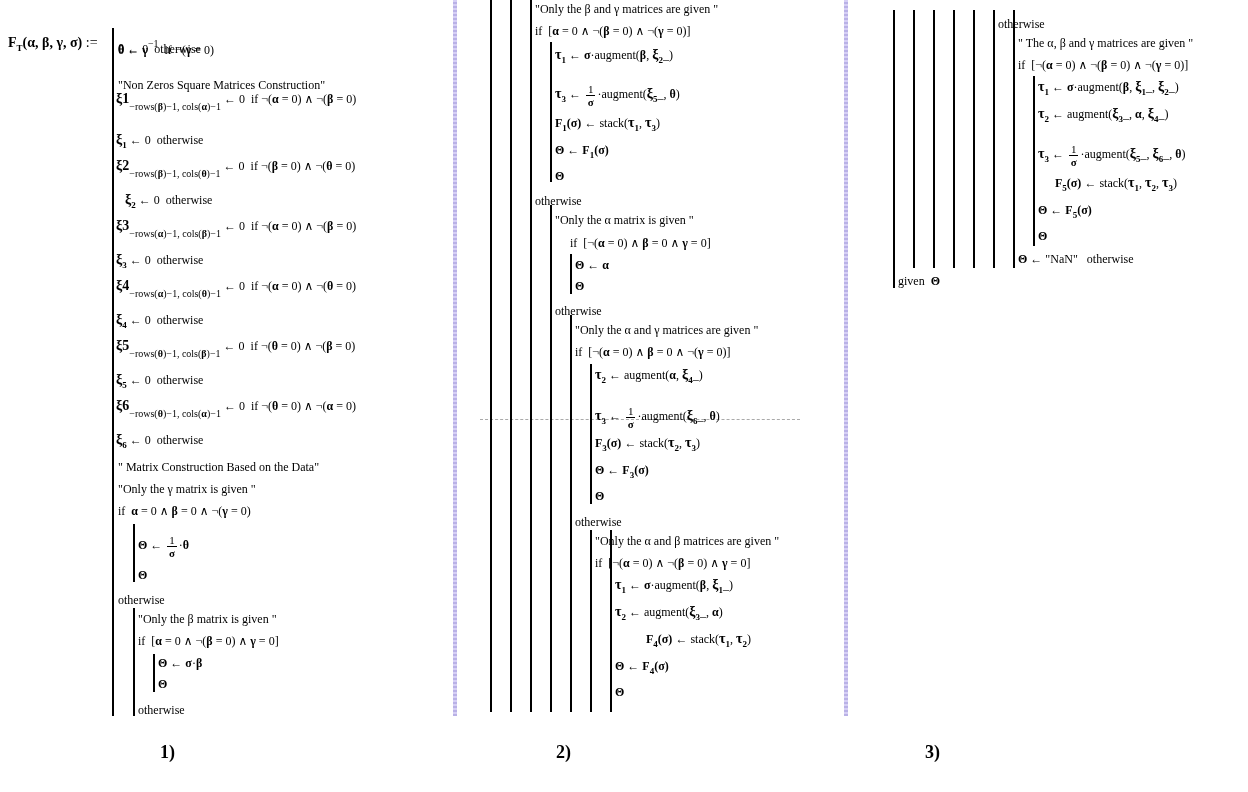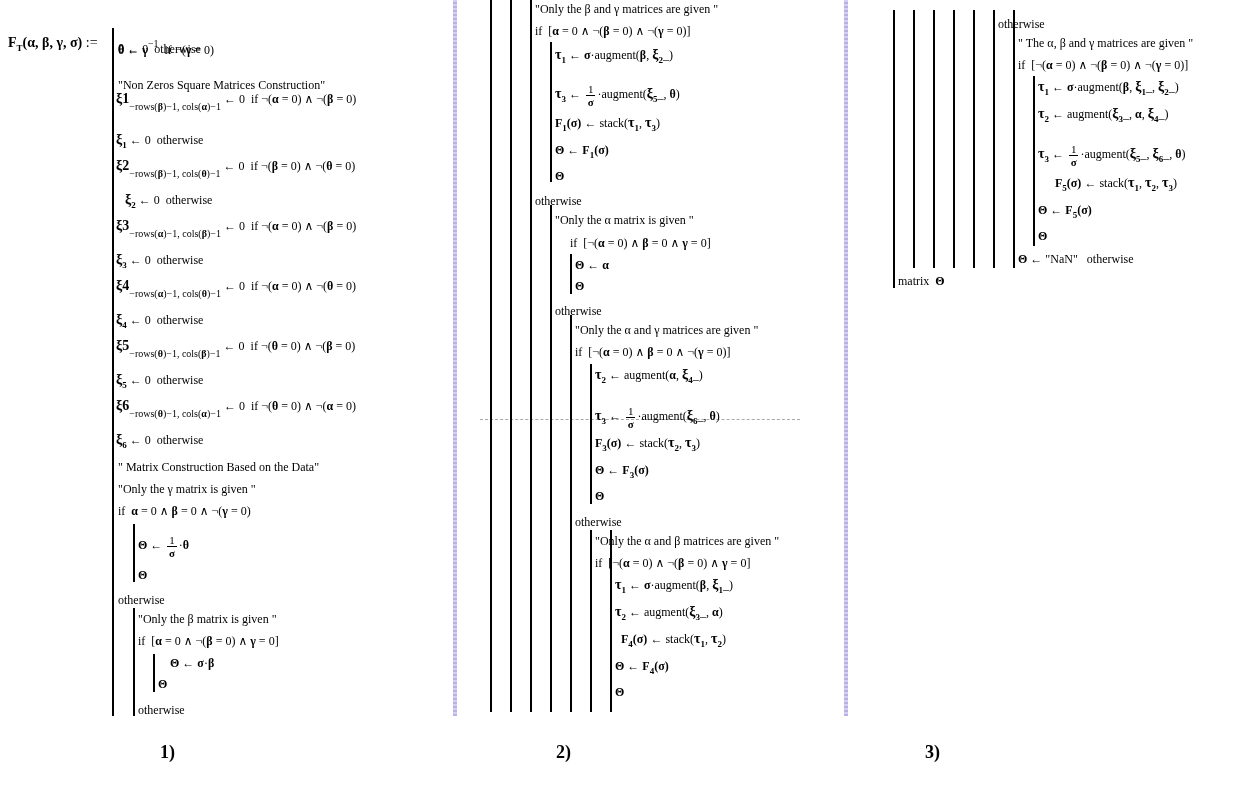--- a/index.html
+++ b/index.html
@@ -59,21 +59,21 @@
   <div class="line" style="left:118px;top:504px">if &nbsp;<b>α</b> = 0 ∧ <b>β</b> = 0 ∧ ¬(<b>γ</b> = 0)</div>
   <div class="vbar" style="left:133px;top:524px;height:58px"></div>
   <div class="line" style="left:138px;top:534px"><b>Θ</b> ← <span class="frac"><span class="num">1</span><span class="den">σ</span></span>·<b>θ</b></div>
   <div class="line" style="left:138px;top:568px"><b>Θ</b></div>
 
   <div class="line" style="left:118px;top:593px">otherwise</div>
   <div class="vbar" style="left:133px;top:608px;height:108px"></div>
   <div class="line" style="left:138px;top:612px">"Only the β matrix is given "</div>
   <div class="line" style="left:138px;top:634px">if &nbsp;[<b>α</b> = 0 ∧ ¬(<b>β</b> = 0) ∧ <b>γ</b> = 0]</div>
   <div class="vbar" style="left:153px;top:654px;height:38px"></div>
-  <div class="line" style="left:170px;top:656px"><b>Θ</b> ← <b>σ</b>·<b>β</b></div>
+  <div class="line" style="left:158px;top:656px"><b>Θ</b> ← <b>σ</b>·<b>β</b></div>
   <div class="line" style="left:158px;top:677px"><b>Θ</b></div>
   <div class="line" style="left:138px;top:703px">otherwise</div>
 
   <div class="label" style="left:160px;top:742px">1)</div>
 </div>
 
 <div>
   <div class="vbar" style="left:490px;top:0;height:712px"></div>
   <div class="vbar" style="left:510px;top:0;height:712px"></div>
   <div class="vbar" style="left:530px;top:0;height:712px"></div>
@@ -106,21 +106,21 @@
   <div class="line" style="left:595px;top:436px"><b>F<span class="sub">3</span>(σ)</b> ← stack(<b class="big">τ<span class="sub">2</span></b>, <b class="big">τ<span class="sub">3</span></b>)</div>
   <div class="line" style="left:595px;top:463px"><b>Θ</b> ← <b>F<span class="sub">3</span>(σ)</b></div>
   <div class="line" style="left:595px;top:489px"><b>Θ</b></div>
 
   <div class="line" style="left:575px;top:515px">otherwise</div>
   <div class="vbar" style="left:610px;top:530px;height:182px"></div>
   <div class="line" style="left:595px;top:534px">"Only the α and β matrices are given "</div>
   <div class="line" style="left:595px;top:556px">if &nbsp;[¬(<b>α</b> = 0) ∧ ¬(<b>β</b> = 0) ∧ <b>γ</b> = 0]</div>
   <div class="line" style="left:615px;top:578px"><b class="big">τ<span class="sub">1</span></b> ← <b>σ</b>·augment(<b>β</b>, <b class="big">ξ<span class="sub">1</span></b>_)</div>
   <div class="line" style="left:615px;top:605px"><b class="big">τ<span class="sub">2</span></b> ← augment(<b class="big">ξ<span class="sub">3</span></b>_, <b>α</b>)</div>
-  <div class="line" style="left:621px;top:632px"><b>F<span class="sub">4</span>(σ)</b> ← stack(<b class="big">τ<span class="sub">1</span></b>, <b class="big">τ<span class="sub">2</span></b>)</div>
+  <div class="line" style="left:646px;top:632px"><b>F<span class="sub">4</span>(σ)</b> ← stack(<b class="big">τ<span class="sub">1</span></b>, <b class="big">τ<span class="sub">2</span></b>)</div>
   <div class="line" style="left:615px;top:659px"><b>Θ</b> ← <b>F<span class="sub">4</span>(σ)</b></div>
   <div class="line" style="left:615px;top:685px"><b>Θ</b></div>
 
   <div class="label" style="left:556px;top:742px">2)</div>
 </div>
 
 <div>
   <div class="vbar" style="left:893px;top:10px;height:278px"></div>
   <div class="vbar" style="left:913px;top:10px;height:258px"></div>
   <div class="vbar" style="left:933px;top:10px;height:258px"></div>
@@ -135,16 +135,16 @@
   <div class="line" style="left:1018px;top:58px">if &nbsp;[¬(<b>α</b> = 0) ∧ ¬(<b>β</b> = 0) ∧ ¬(<b>γ</b> = 0)]</div>
   <div class="vbar" style="left:1033px;top:76px;height:170px"></div>
   <div class="line" style="left:1038px;top:80px"><b class="big">τ<span class="sub">1</span></b> ← <b>σ</b>·augment(<b>β</b>, <b class="big">ξ<span class="sub">1</span></b>_, <b class="big">ξ<span class="sub">2</span></b>_)</div>
   <div class="line" style="left:1038px;top:107px"><b class="big">τ<span class="sub">2</span></b> ← augment(<b class="big">ξ<span class="sub">3</span></b>_, <b>α</b>, <b class="big">ξ<span class="sub">4</span></b>_)</div>
   <div class="line" style="left:1038px;top:143px"><b class="big">τ<span class="sub">3</span></b> ← <span class="frac"><span class="num">1</span><span class="den">σ</span></span>·augment(<b class="big">ξ<span class="sub">5</span></b>_, <b class="big">ξ<span class="sub">6</span></b>_, <b>θ</b>)</div>
   <div class="line" style="left:1055px;top:176px"><b>F<span class="sub">5</span>(σ)</b> ← stack(<b class="big">τ<span class="sub">1</span></b>, <b class="big">τ<span class="sub">2</span></b>, <b class="big">τ<span class="sub">3</span></b>)</div>
   <div class="line" style="left:1038px;top:203px"><b>Θ</b> ← <b>F<span class="sub">5</span>(σ)</b></div>
   <div class="line" style="left:1038px;top:229px"><b>Θ</b></div>
 
   <div class="line" style="left:1018px;top:252px"><b>Θ</b> ← <span>"NaN"</span> &nbsp;&nbsp;<span>otherwise</span></div>
-  <div class="line" style="left:898px;top:274px"><span>matrix</span> &nbsp;<b>Θ</b></div>
+  <div class="line" style="left:898px;top:274px"><span>given</span> &nbsp;<b>Θ</b></div>
 
   <div class="label" style="left:925px;top:742px">3)</div>
 </div>
 
 </body></html>

